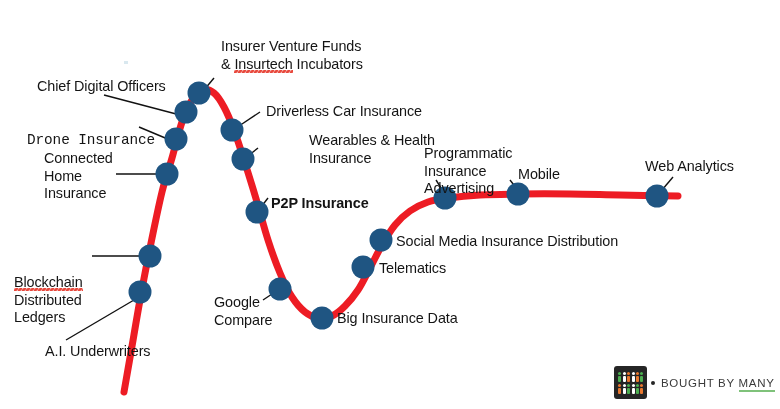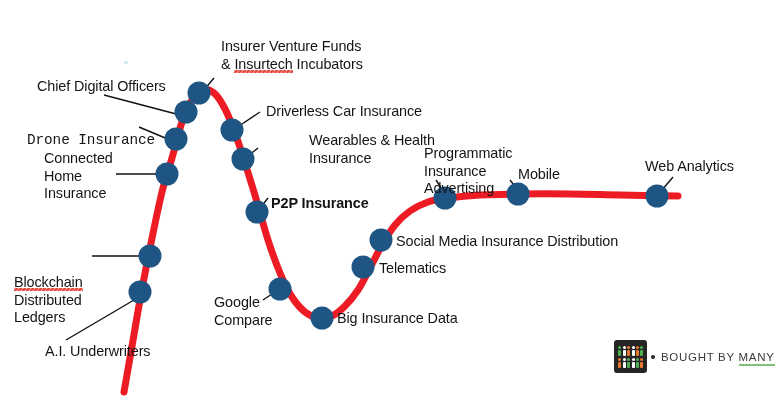--- a/index.html
+++ b/index.html
@@ -39,21 +39,21 @@
     background-position: 0 100%;
     background-size: 4px 3px;
     background-image: linear-gradient(135deg,
         rgba(0,0,0,0) 0%, #e8483c 35%, #e8483c 65%, rgba(0,0,0,0) 100%);
     padding-bottom: 1px;
   }
   
   #logo {
     position: absolute;
     left: 614px;
-    top: 340px;
+    top: 366px;
     display: flex;
     align-items: center;
     gap: 6px;
   }
   #logo-mark {
     position: relative;
     width: 33px;
     height: 33px;
     background: #252525;
     border-radius: 3px;

